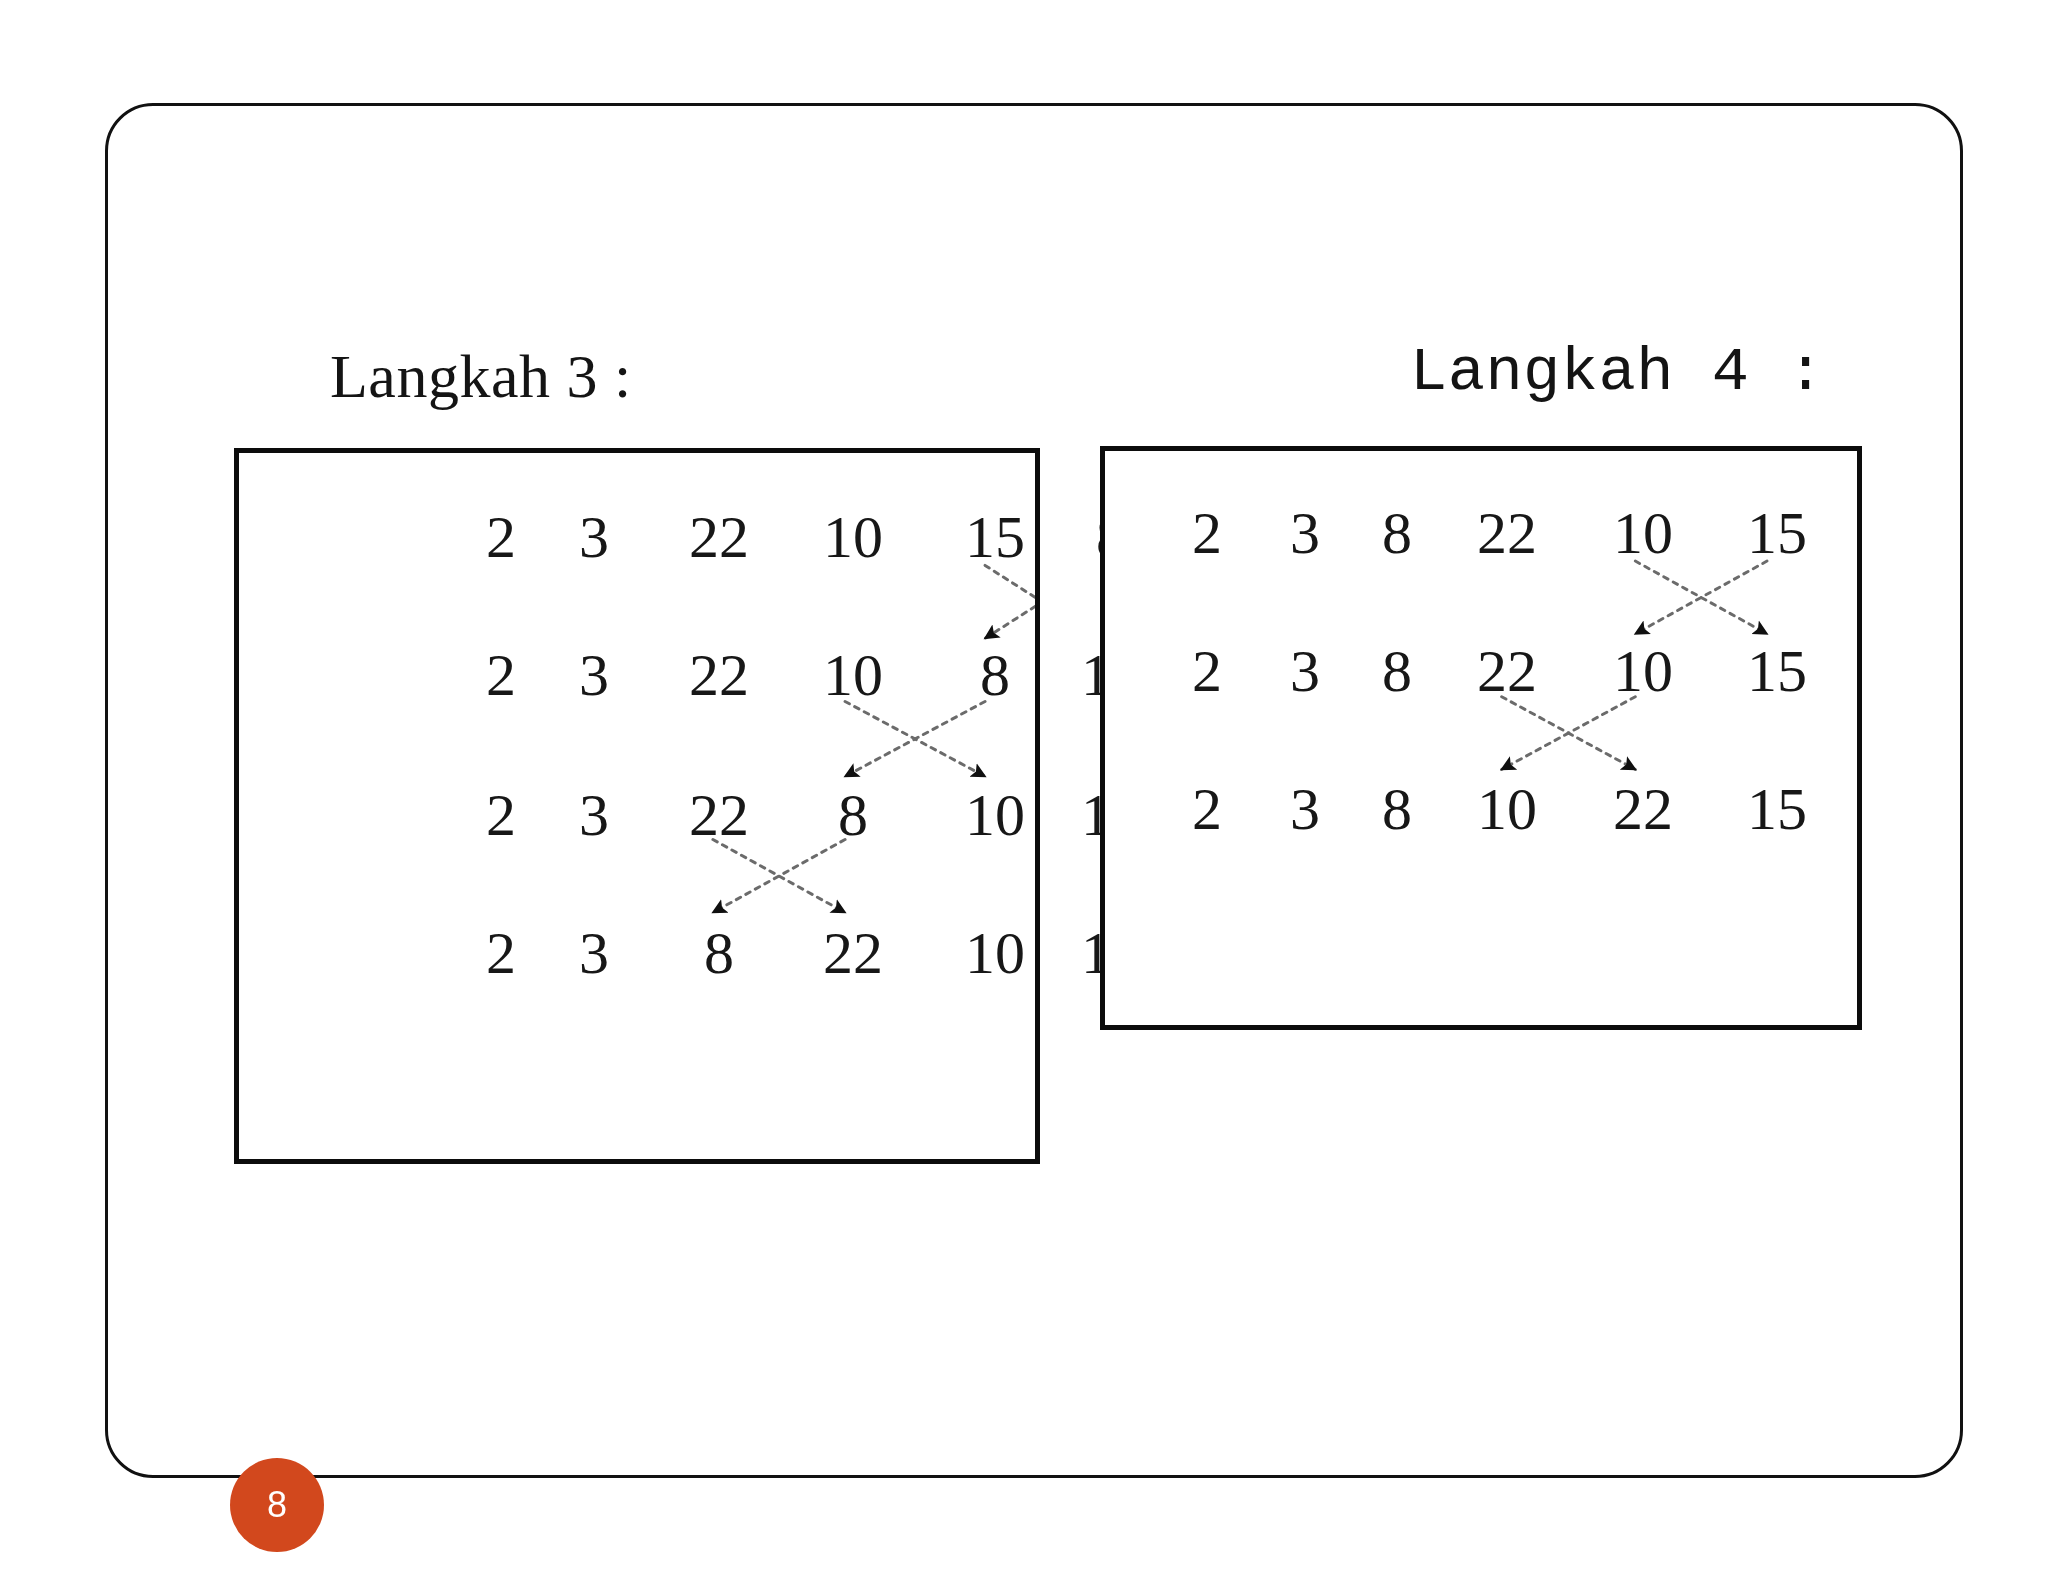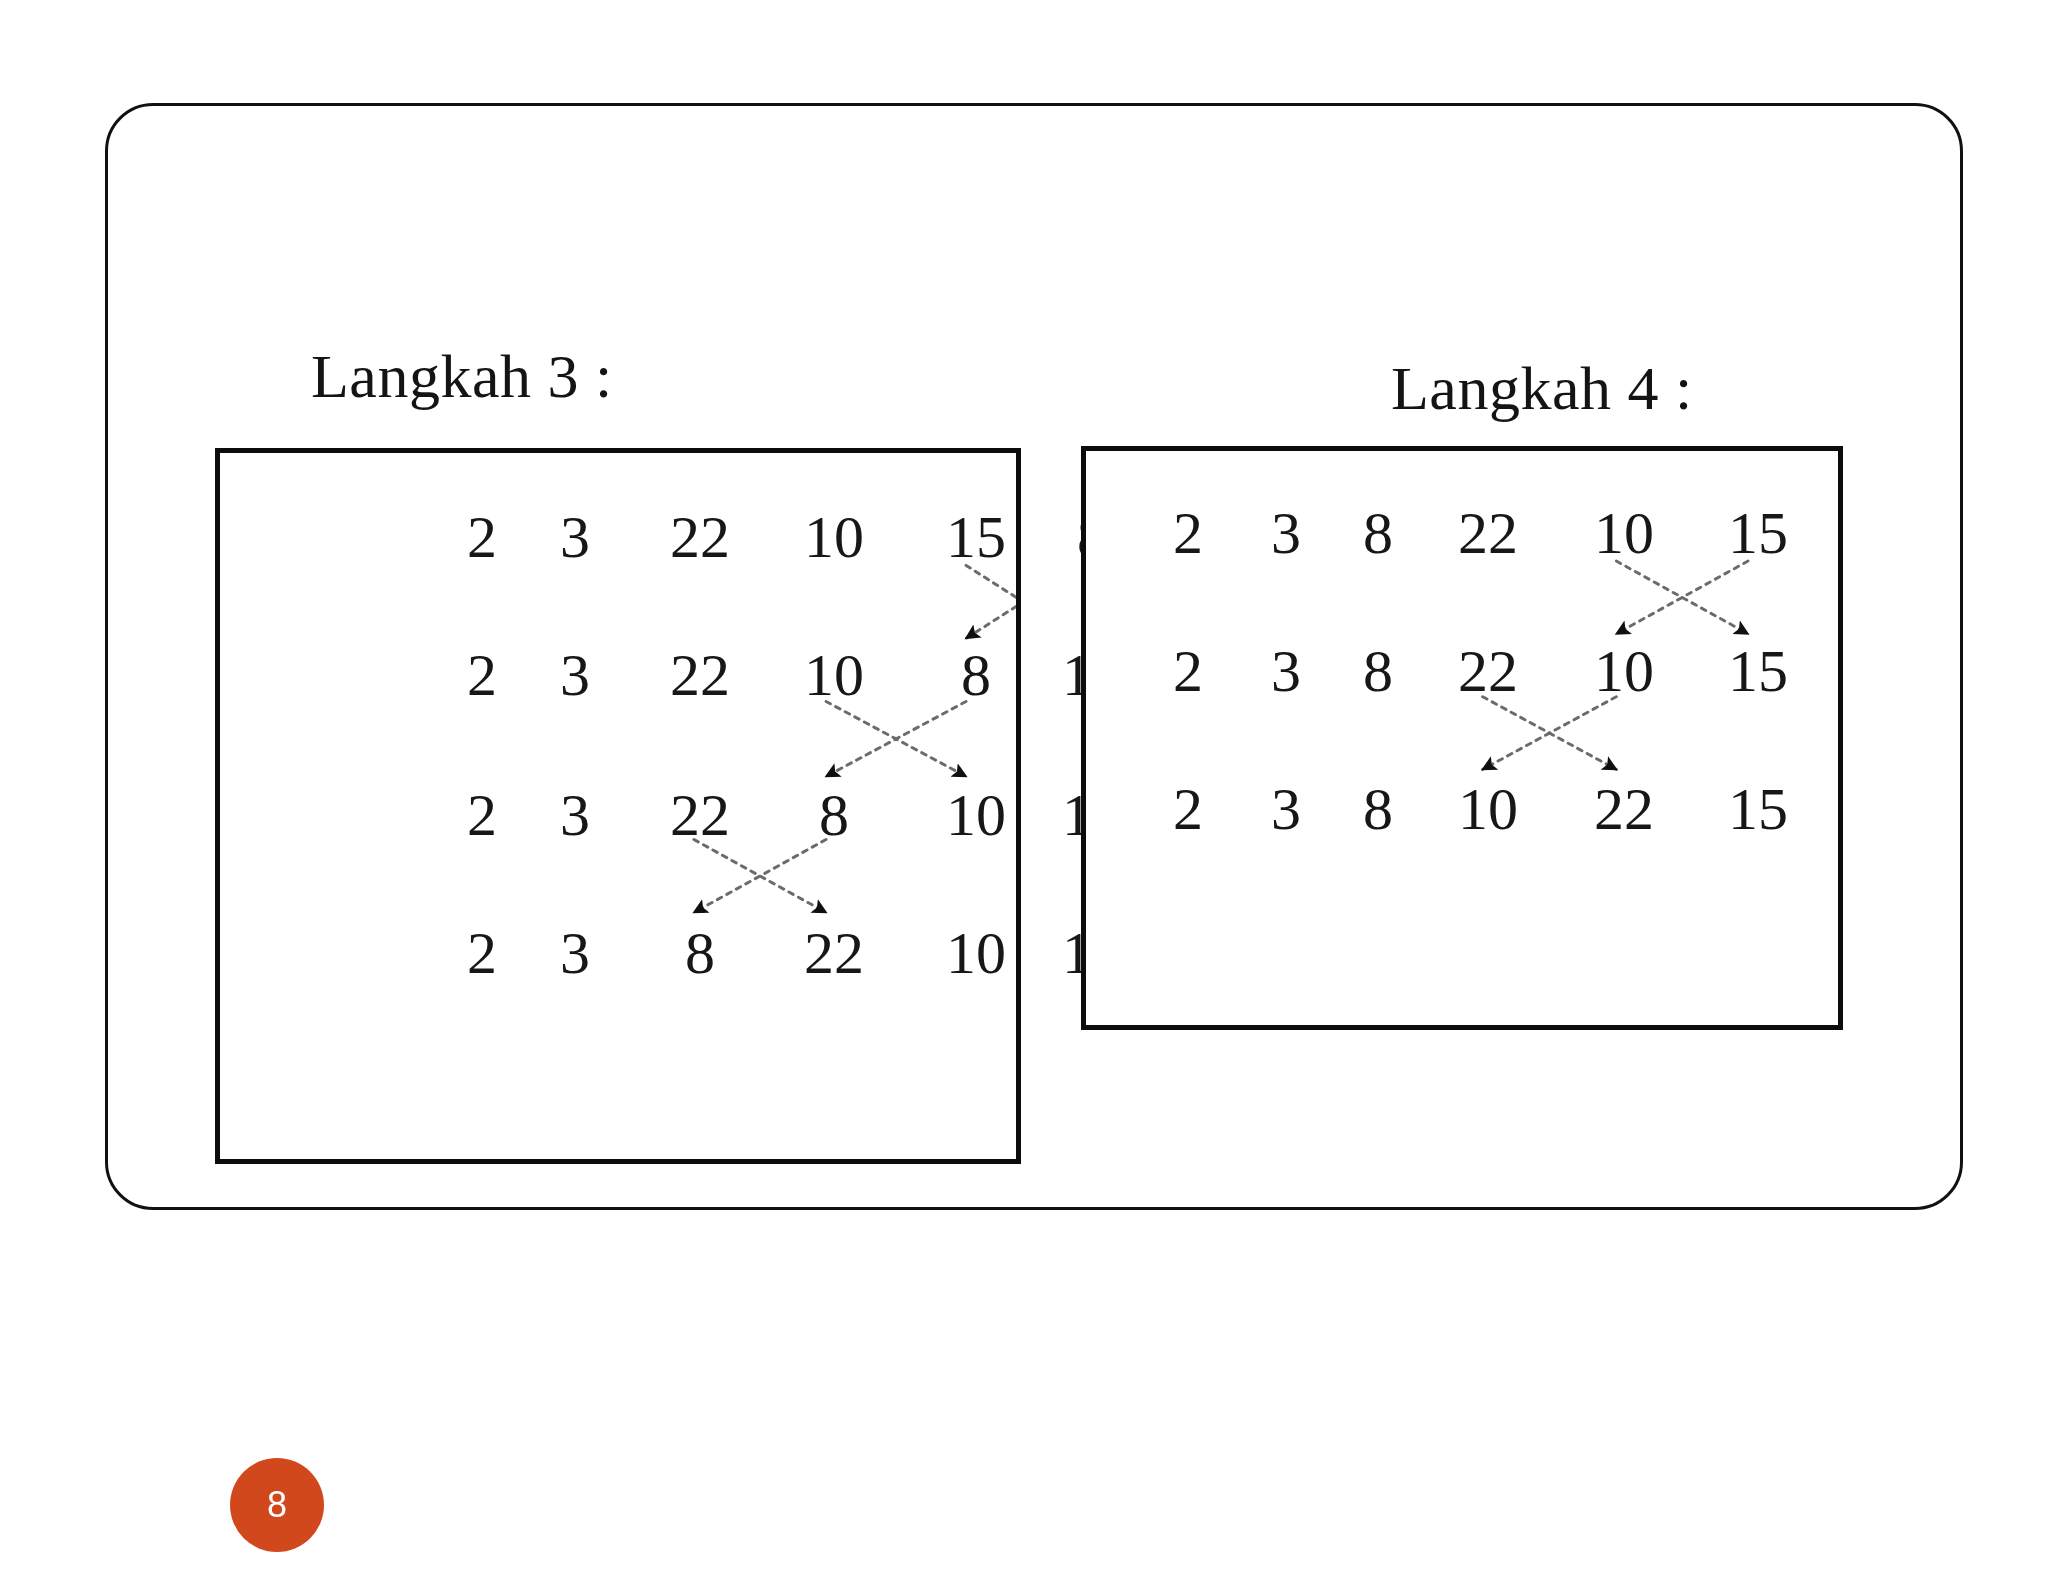--- a/index.html
+++ b/index.html
@@ -14,25 +14,26 @@
     overflow: hidden;
     position: relative;
   }
 
   
   #slide-frame {
     position: absolute;
     left: 105px;
     top: 103px;
     width: 1858px;
-    height: 1107px;
+    height: 1375px;
     border: 3px solid #111111;
     border-radius: 48px;
     background: #ffffff;
     box-sizing: border-box;
+    padding-left: 19px;
   }
 
   
   #page-badge {
     position: absolute;
     left: 122px;
     top: 1352px;
     width: 94px;
     height: 94px;
     border-radius: 50%;
@@ -127,21 +128,21 @@
           <line x1="872" y1="114" x2="756" y2="188" stroke="#6b6b6b" stroke-width="3" stroke-dasharray="5 6" stroke-linecap="round" marker-end="url(#ah-0)"></line>
           <line x1="614" y1="252" x2="756" y2="328" stroke="#6b6b6b" stroke-width="3" stroke-dasharray="5 6" stroke-linecap="round" marker-end="url(#ah-0)"></line>
           <line x1="756" y1="252" x2="614" y2="328" stroke="#6b6b6b" stroke-width="3" stroke-dasharray="5 6" stroke-linecap="round" marker-end="url(#ah-0)"></line>
           <line x1="480" y1="392" x2="614" y2="466" stroke="#6b6b6b" stroke-width="3" stroke-dasharray="5 6" stroke-linecap="round" marker-end="url(#ah-0)"></line>
           <line x1="614" y1="392" x2="480" y2="466" stroke="#6b6b6b" stroke-width="3" stroke-dasharray="5 6" stroke-linecap="round" marker-end="url(#ah-0)"></line>
         </svg>
     </div>
   </div>
 
   <div class="panel">
-    <div class="panel-title" style="left: 1283px; top: 247px;">Langkah 4 :</div>
+    <div class="panel-title" style="left: 1283px; top: 231px; font-family: Liberation Mono, monospace;">Langkah 4 :</div>
     <div class="array-box" style="left: 973px; top: 340px; width: 762px; height: 584px;">
       <div class="cells-layer">
           <div class="cell" style="left: 102px; top: 82px;">2</div>
           <div class="cell" style="left: 200px; top: 82px;">3</div>
           <div class="cell" style="left: 292px; top: 82px;">8</div>
           <div class="cell" style="left: 402px; top: 82px;">22</div>
           <div class="cell" style="left: 538px; top: 82px;">10</div>
           <div class="cell" style="left: 672px; top: 82px;">15</div>
           <div class="cell" style="left: 102px; top: 220px;">2</div>
           <div class="cell" style="left: 200px; top: 220px;">3</div>

